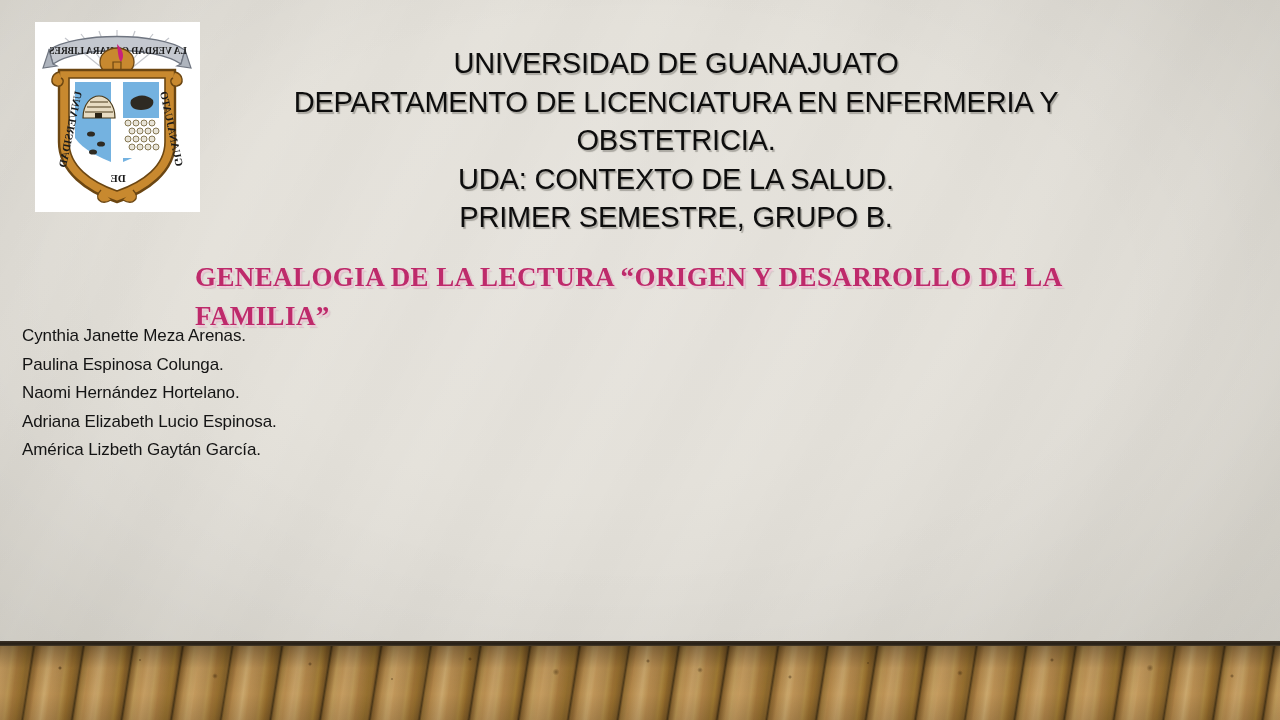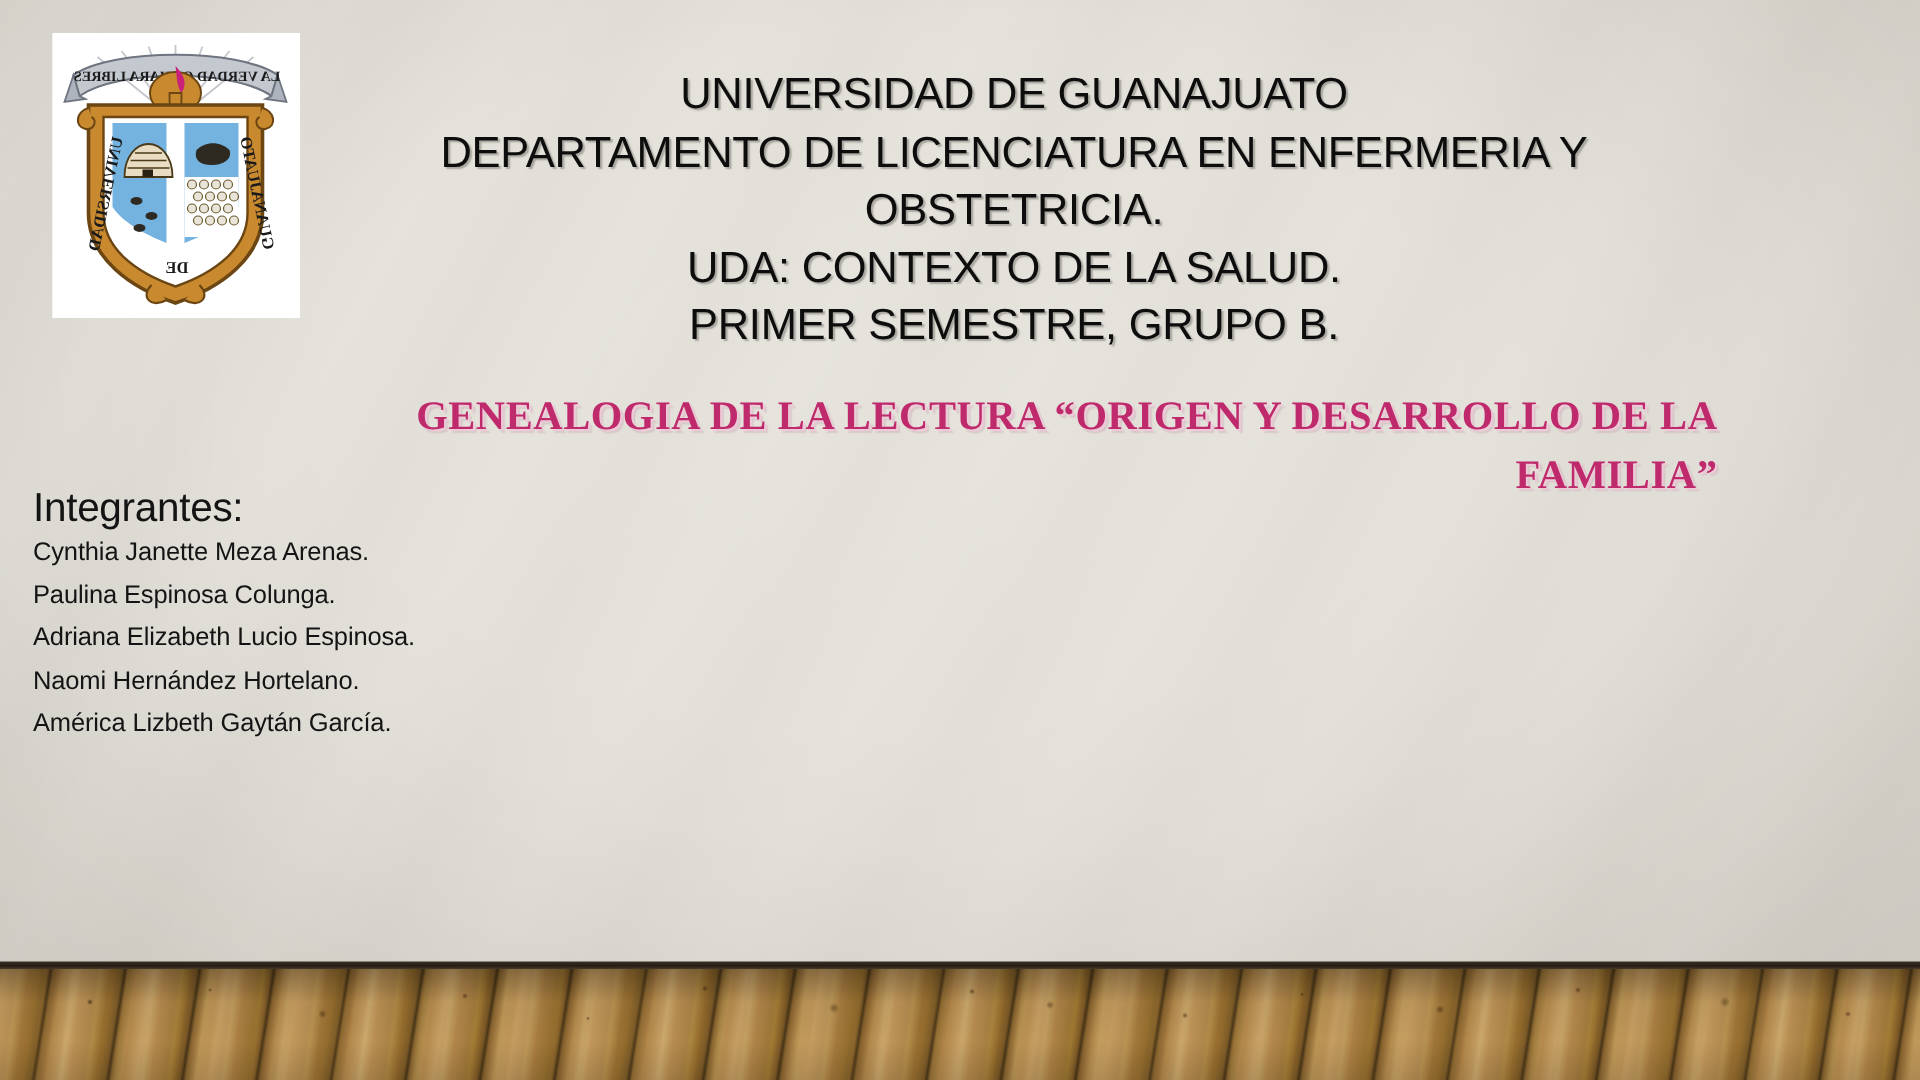--- a/index.html
+++ b/index.html
@@ -159,21 +159,21 @@
     white-space: pre-line;
     margin-top: 20px;
   }
 
   
   .subtitle {
     position: absolute;
     left: 195px;
     top: 258px;
     width: 950px;
-    text-align: right;
+    text-align: left;
     font-family: "Liberation Serif", serif;
     font-weight: bold;
     font-size: 27px;
     line-height: 39px;
     letter-spacing: 0.4px;
     color: #be2a6b;
     font-variant: small-caps;
     text-transform: uppercase;
     text-shadow: 1.5px 1.5px 0px rgba(240,200,215,0.9),
                  2.5px 2.5px 1px rgba(190,150,165,0.35);
@@ -304,25 +304,24 @@
   </div>
 
   <div class="heading">UNIVERSIDAD DE GUANAJUATO
 DEPARTAMENTO DE LICENCIATURA EN ENFERMERIA Y OBSTETRICIA.
 UDA: CONTEXTO DE LA SALUD.
 PRIMER SEMESTRE, GRUPO B.</div>
 
   <div class="subtitle">GENEALOGIA DE LA LECTURA “ORIGEN Y DESARROLLO DE LA FAMILIA”</div>
 
   <div class="members">
-    <div class="members-title">Integrantes:</div>
     <div class="member-name">Cynthia Janette Meza Arenas.</div>
     <div class="member-name">Paulina Espinosa Colunga.</div>
+    <div class="member-name">Naomi Hernández Hortelano.</div>
     <div class="member-name">Adriana Elizabeth Lucio Espinosa.</div>
-    <div class="member-name">Naomi Hernández Hortelano.</div>
     <div class="member-name">América Lizbeth Gaytán García.</div>
   </div>
 
   <div class="baseboard"></div>
   <div class="floor">
     <div class="floor-planks"></div>
     <div class="floor-grain"></div>
     <div class="floor-knots"></div>
     <div class="floor-shade"></div>
   </div>

